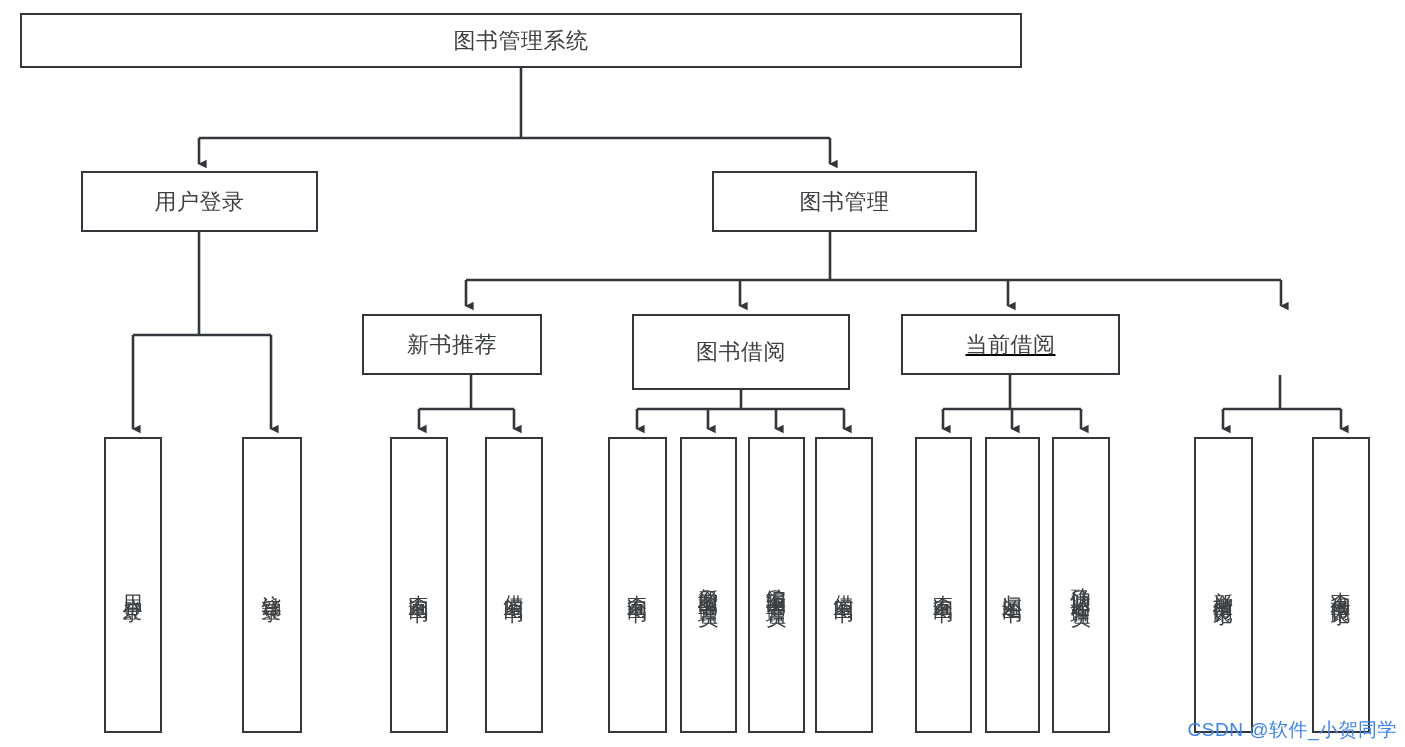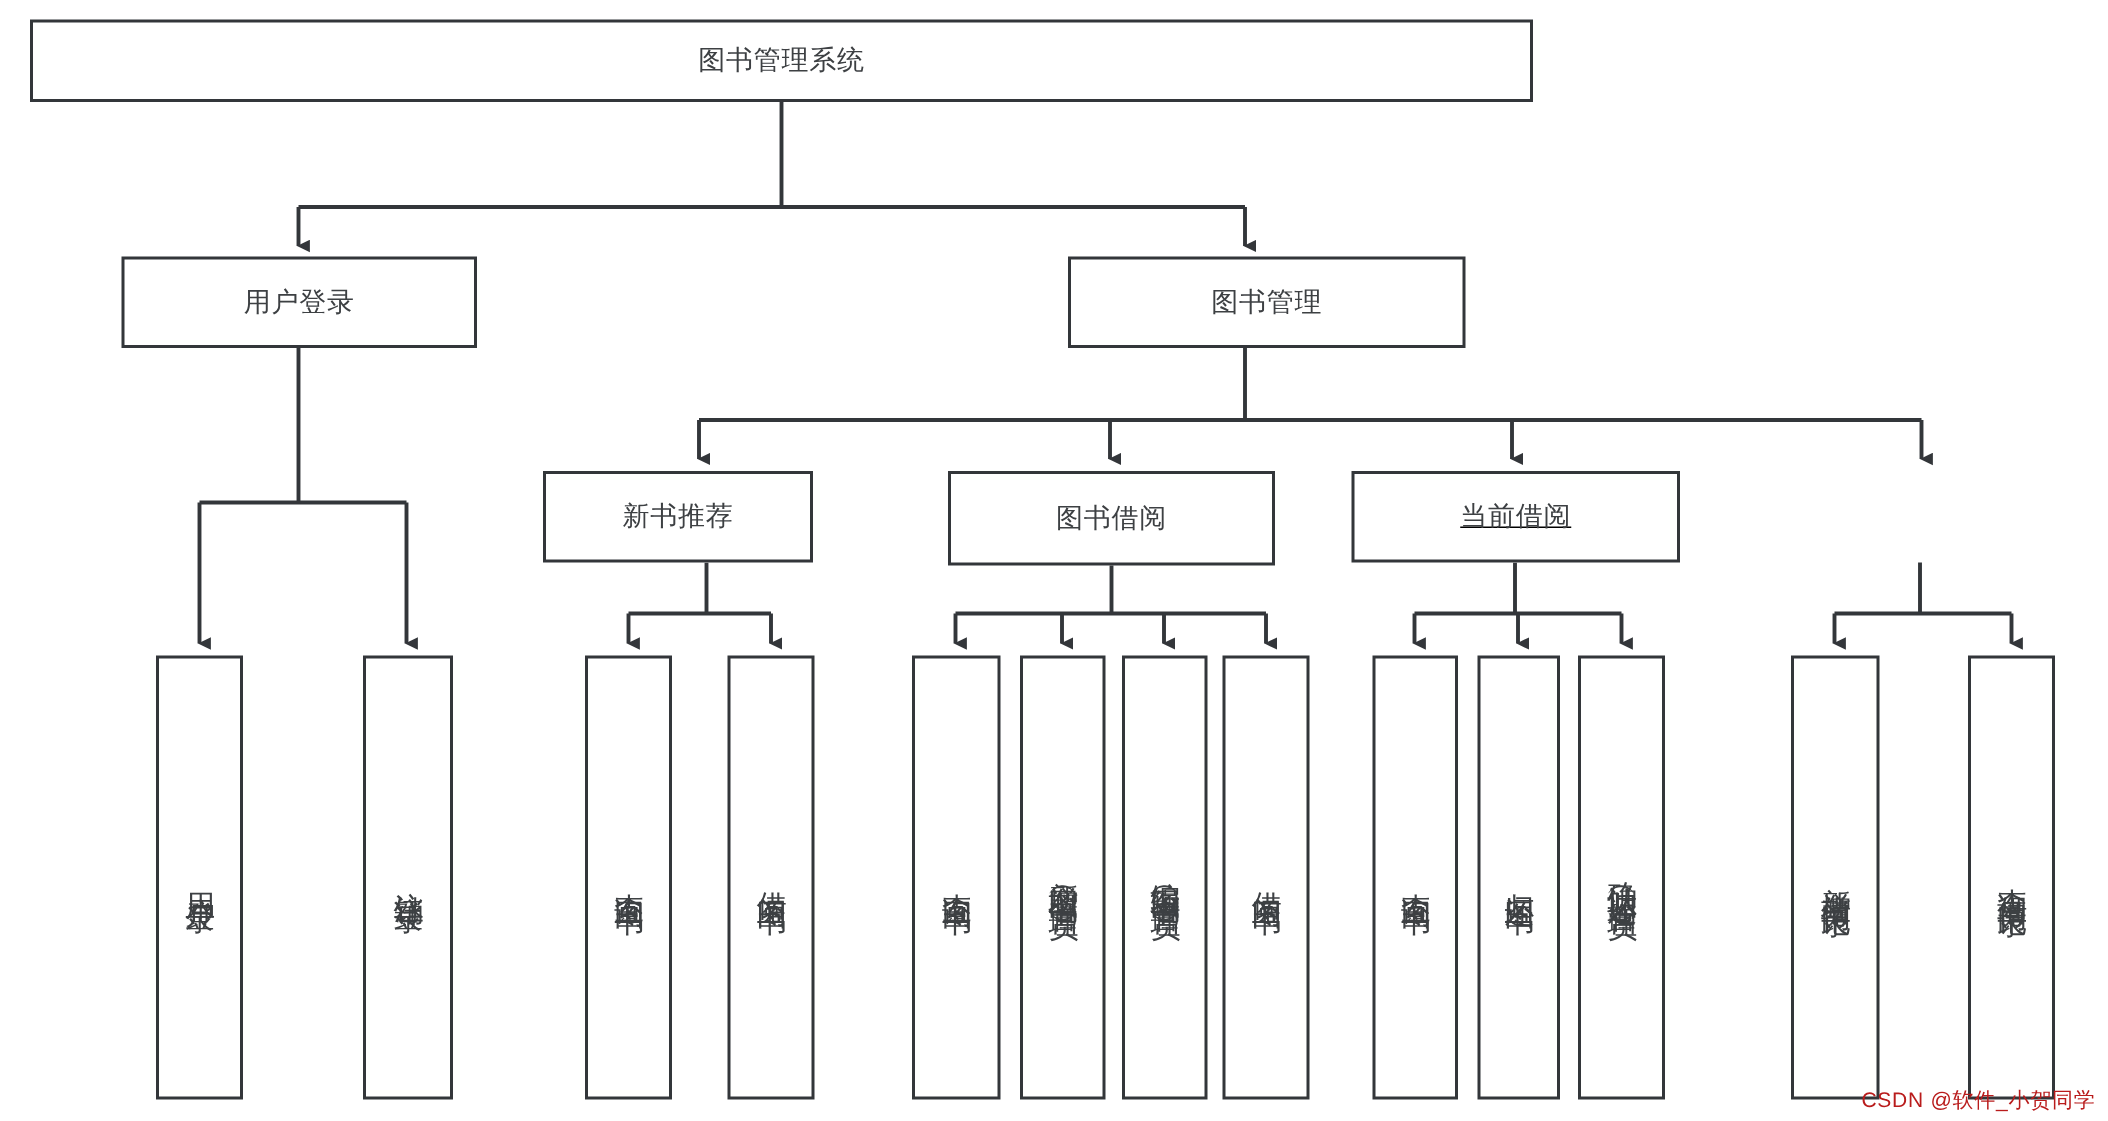--- a/index.html
+++ b/index.html
@@ -31,21 +31,21 @@
     box-sizing: border-box;
     border: 2.5px solid #33363a;
     background: #ffffff;
     display: flex;
     align-items: center;
     justify-content: center;
     overflow: hidden;
   }
   .node-label {
     color: #3d4043;
-    font-size: 18px;
+    font-size: 22px;
     line-height: 1.15;
     letter-spacing: 0.5px;
     white-space: nowrap;
     text-align: center;
   }
   .node-box.leaf {
     align-items: center;
     justify-content: center;
   }
   .node-box.leaf .node-label {
@@ -54,22 +54,22 @@
     font-size: 20px;
     letter-spacing: 3px;
     line-height: 1;
     white-space: nowrap;
     max-height: 100%;
   }
   #watermark {
     position: absolute;
     right: 8px;
     bottom: 4px;
-    color: #b91c1c;
-    font-size: 14px;
+    color: #3b82f6;
+    font-size: 19px;
     letter-spacing: 0.5px;
     white-space: nowrap;
     pointer-events: none;
     user-select: none;
   }
 </style>
 </head>
 <body>
 
 <div id="diagram-root">
@@ -131,21 +131,21 @@
   <div class="node-box" style="left:81px; top:171px; width:237px; height:61px;">
     <span class="node-label">用户登录</span>
   </div>
   <div class="node-box" style="left:712px; top:171px; width:265px; height:61px;">
     <span class="node-label">图书管理</span>
   </div>
 
   <div class="node-box" style="left:362px; top:314px; width:180px; height:61px;">
     <span class="node-label">新书推荐</span>
   </div>
-  <div class="node-box" style="left:632px; top:314px; width:218px; height:63px;">
+  <div class="node-box" style="left:632px; top:314px; width:218px; height:76px;">
     <span class="node-label">图书借阅</span>
   </div>
   <div class="node-box" style="left:901px; top:314px; width:219px; height:61px;text-decoration:underline;">
     <span class="node-label">当前借阅</span>
   </div>
 
   <div class="node-box leaf" style="left:104px; top:437px; width:58px; height:296px;">
     <span class="node-label">用户登录</span>
   </div>
   <div class="node-box leaf" style="left:242px; top:437px; width:60px; height:296px;">

